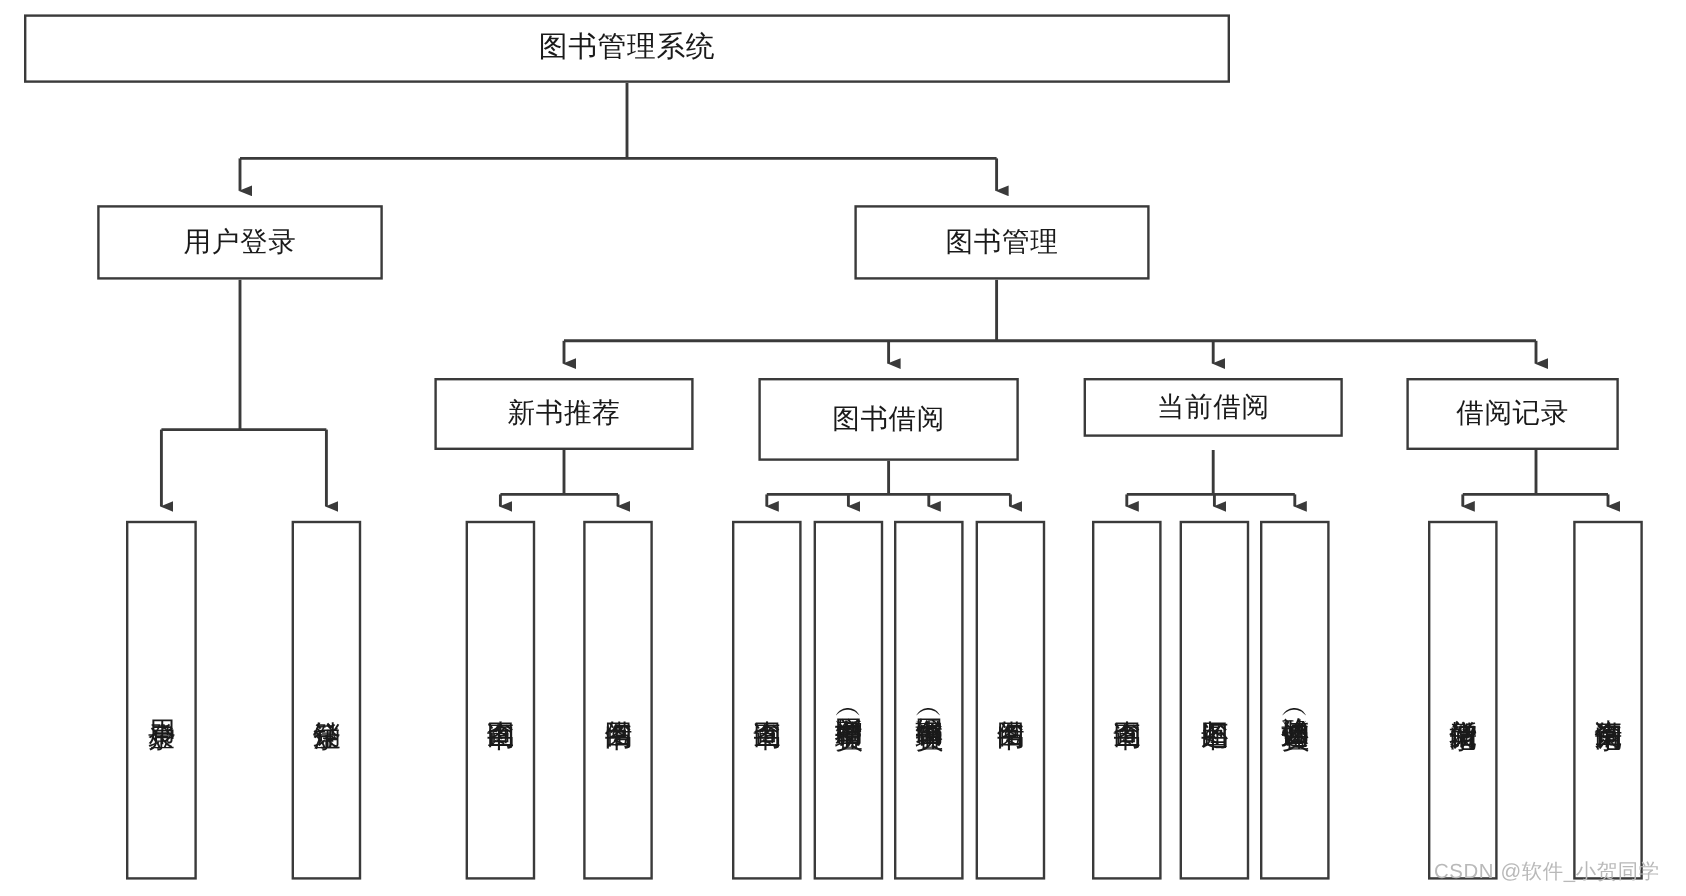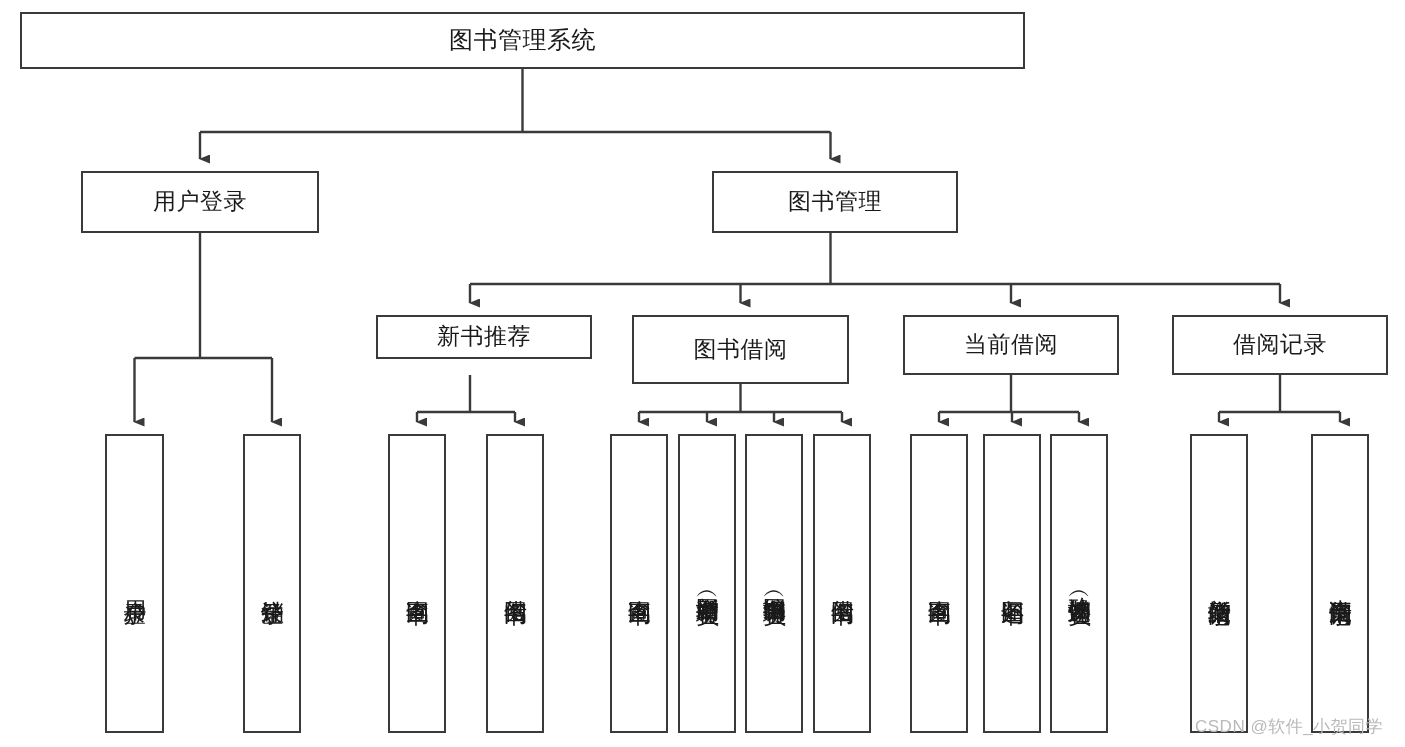--- a/index.html
+++ b/index.html
@@ -114,30 +114,30 @@
   <div id="node-layer">
       <div class="node node-h node-title" style="left: 20px; top: 12px; width: 1005px; height: 57px;">
         <span>图书管理系统</span>
       </div>
       <div class="node node-h" style="left: 81px; top: 171px; width: 238px; height: 62px;">
         <span>用户登录</span>
       </div>
       <div class="node node-h" style="left: 712px; top: 171px; width: 246px; height: 62px;">
         <span>图书管理</span>
       </div>
-      <div class="node node-h" style="left: 362px; top: 315px; width: 216px; height: 44px; margin-left: 14px;">
+      <div class="node node-h" style="left: 362px; top: 315px; width: 216px; height: 60px;">
         <span>新书推荐</span>
       </div>
       <div class="node node-h" style="left: 632px; top: 315px; width: 217px; height: 69px;">
         <span>图书借阅</span>
       </div>
-      <div class="node node-h" style="left: 903px; top: 315px; width: 216px; height: 60px; align-items: center;">
+      <div class="node node-h" style="left: 903px; top: 315px; width: 216px; height: 49px; align-items: center;">
         <span>当前借阅</span>
       </div>
-      <div class="node node-h" style="left: 1172px; top: 315px; width: 216px; height: 60px;">
+      <div class="node node-h" style="left: 1172px; top: 315px; width: 177px; height: 60px;">
         <span>借阅记录</span>
       </div>
       <div class="node node-v" style="left: 105px; top: 434px; width: 59px; height: 299px;">
         <span>用户登录</span>
       </div>
       <div class="node node-v" style="left: 243px; top: 434px; width: 58px; height: 299px;">
         <span>注销登录</span>
       </div>
       <div class="node node-v" style="left: 388px; top: 434px; width: 58px; height: 299px;">
         <span>查询图书</span>

